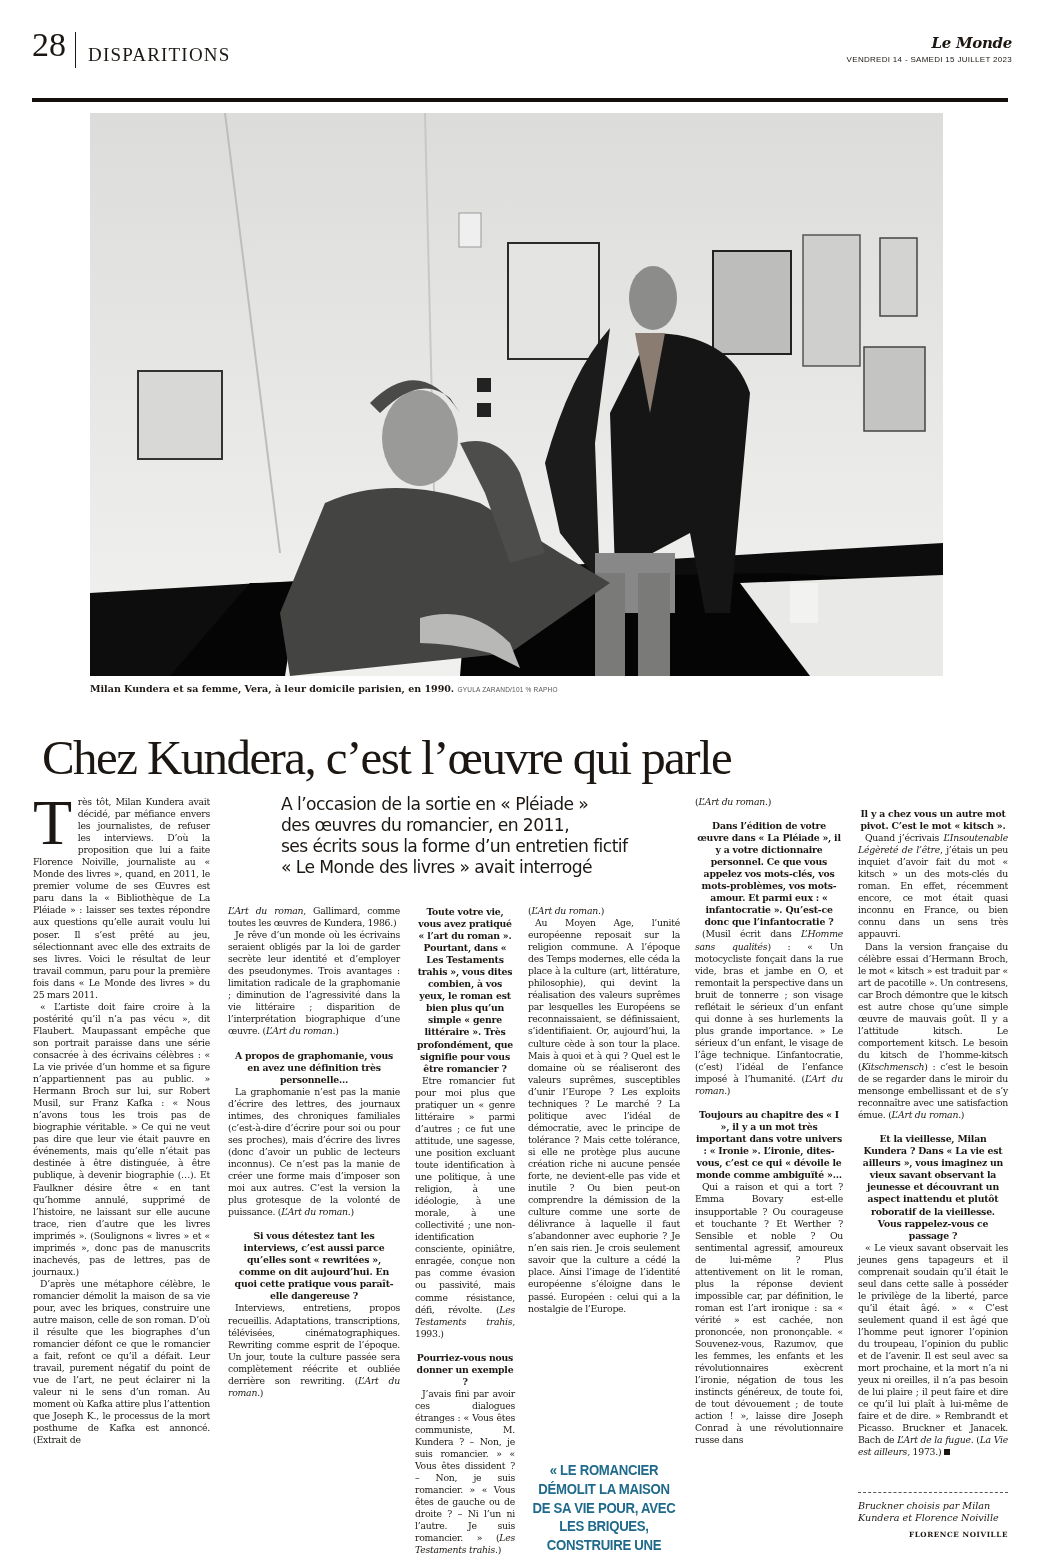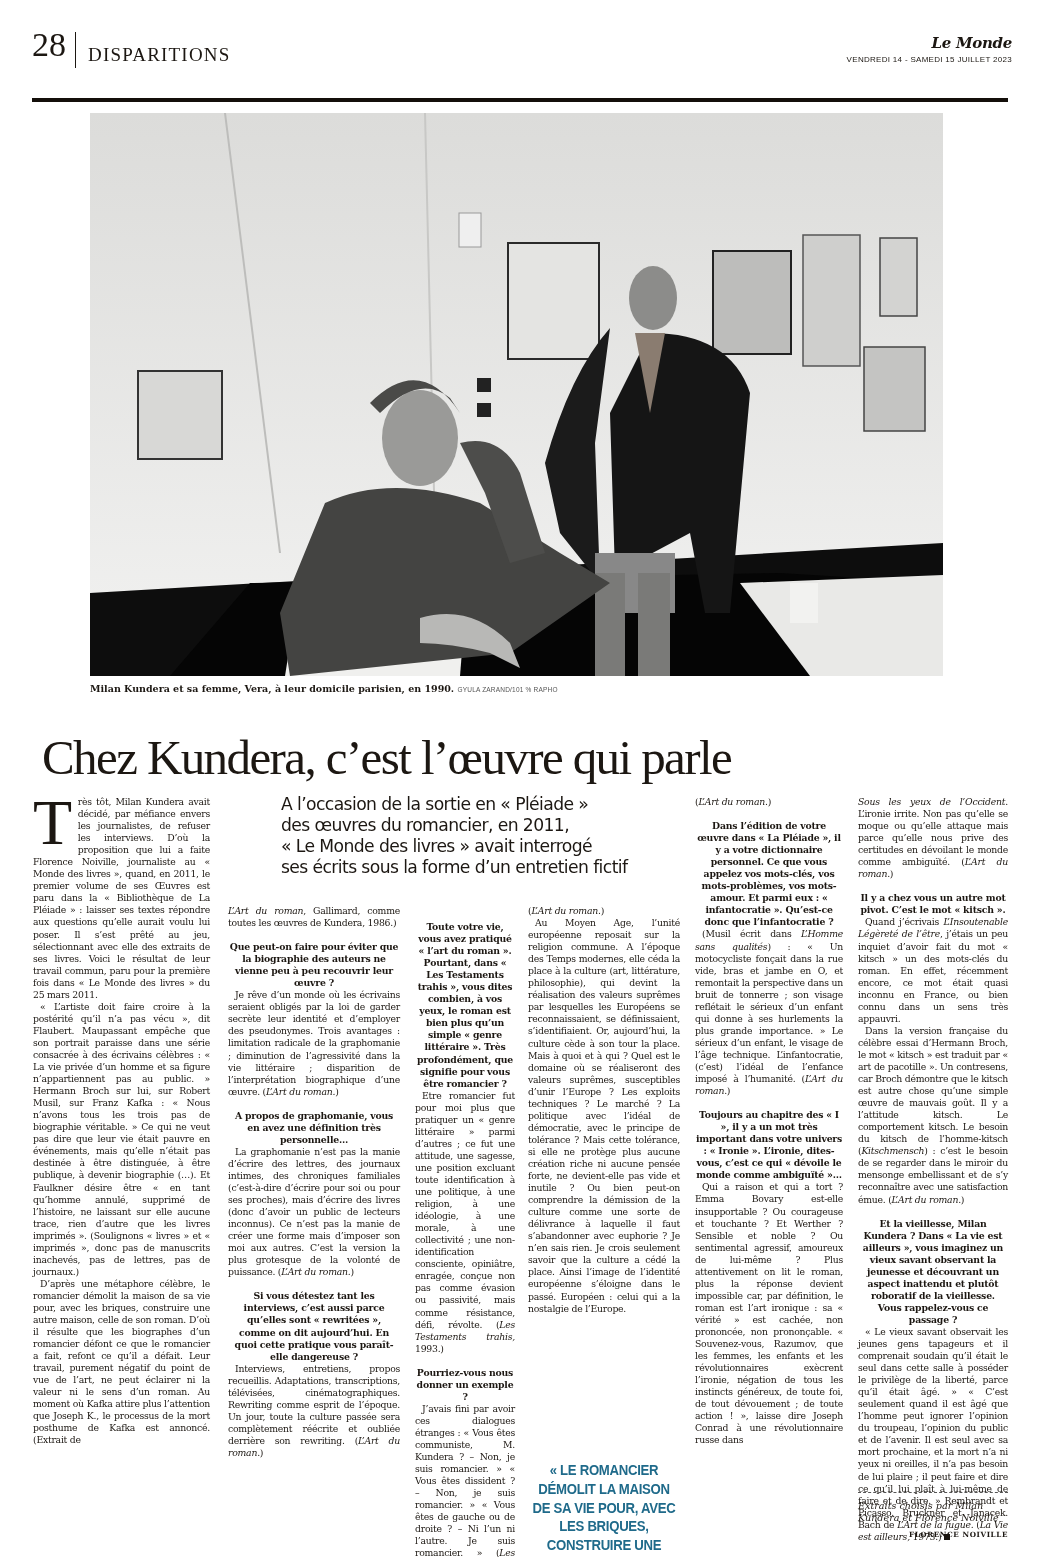--- a/index.html
+++ b/index.html
@@ -99,42 +99,41 @@
 <div class="abs caption">
   <span>Milan Kundera et sa femme, Vera, à leur domicile parisien, en 1990.</span>
   <span class="credit">GYULA ZARAND/101 % RAPHO</span>
 </div>
 
 <h1 class="abs headline" style="margin:12px;font-weight:normal;">Chez Kundera, c’est l’œuvre qui parle</h1>
 
 <div class="abs standfirst">
   <div>A l’occasion de la sortie en « Pléiade »</div>
   <div>des œuvres du romancier, en 2011,</div>
+  <div>ses écrits sous la forme d’un entretien fictif</div>
   <div>« Le Monde des livres » avait interrogé</div>
-  <div>ses écrits sous la forme d’un entretien fictif</div>
 </div>
 
 <div class="abs col c1">
   <p class="first"><span class="dropcap">T</span><span>rès tôt, Milan Kundera avait décidé, par méfiance envers les journalistes, de refuser les interviews. D’où la proposition que lui a faite Florence Noiville, journaliste au « Monde des livres », quand, en 2011, le premier volume de ses Œuvres est paru dans la « Bibliothèque de La Pléiade » : laisser ses textes répondre aux questions qu’elle aurait voulu lui poser. Il s’est prêté au jeu, sélectionnant avec elle des extraits de ses livres. Voici le résultat de leur travail commun, paru pour la première fois dans « Le Monde des livres » du 25 mars 2011.</span></p>
   <p>« L’artiste doit faire croire à la postérité qu’il n’a pas vécu », dit Flaubert. Maupassant empêche que son portrait paraisse dans une série consacrée à des écrivains célèbres : « La vie privée d’un homme et sa figure n’appartiennent pas au public. » Hermann Broch sur lui, sur Robert Musil, sur Franz Kafka : « Nous n’avons tous les trois pas de biographie véritable. » Ce qui ne veut pas dire que leur vie était pauvre en événements, mais qu’elle n’était pas destinée à être distinguée, à être publique, à devenir biographie (…). Et Faulkner désire être « en tant qu’homme annulé, supprimé de l’histoire, ne laissant sur elle aucune trace, rien d’autre que les livres imprimés ». (Soulignons « livres » et « imprimés », donc pas de manuscrits inachevés, pas de lettres, pas de journaux.)</p>
   <p><span>D’après une métaphore célèbre, le romancier démolit la maison de sa vie pour, avec les briques, construire une autre maison, celle de son roman. D’où il résulte que les biographes d’un romancier défont ce que le romancier a fait, refont ce qu’il a défait. Leur travail, purement négatif du point de vue de l’art, ne peut éclairer ni la valeur ni le sens d’un roman. Au moment où Kafka attire plus l’attention que Joseph K., le processus de la mort posthume de Kafka est annoncé. (Extrait de </span></p>
 </div>
 
 <div class="abs col c2">
   <p class="noind"><i>L’Art du roman</i><span>, Gallimard, comme toutes les œuvres de Kundera, 1986.)</span></p>
-  <p class="q">Que peut-on faire pour éviter que la biographie des auteurs ne vienne peu à peu recouvrir leur œuvre ?</p>
   <p><span>Je rêve d’un monde où les écrivains seraient obligés par la loi de garder secrète leur identité et d’employer des pseudonymes. Trois avantages : limitation radicale de la graphomanie ; diminution de l’agressivité dans la vie littéraire ; disparition de l’interprétation biographique d’une œuvre.</span> (<i>L’Art du roman.</i>)</p>
   <p class="q">A propos de graphomanie, vous en avez une définition très personnelle…</p>
   <p><span>La graphomanie n’est pas la manie d’écrire des lettres, des journaux intimes, des chroniques familiales (c’est-à-dire d’écrire pour soi ou pour ses proches), mais d’écrire des livres (donc d’avoir un public de lecteurs inconnus). Ce n’est pas la manie de créer une forme mais d’imposer son moi aux autres. C’est la version la plus grotesque de la volonté de puissance.</span> (<i>L’Art du roman.</i>)</p>
   <p class="q">Si vous détestez tant les interviews, c’est aussi parce qu’elles sont « rewritées », comme on dit aujourd’hui. En quoi cette pratique vous paraît-elle dangereuse ?</p>
   <p><span>Interviews, entretiens, propos recueillis. Adaptations, transcriptions, télévisées, cinématographiques. Rewriting comme esprit de l’époque. Un jour, toute la culture passée sera complètement réécrite et oubliée derrière son rewriting.</span> (<i>L’Art du roman.</i>)</p>
 </div>
 
 <div class="abs col c3">
-  <p class="q" style="margin-top:16px">Toute votre vie, vous avez pratiqué « l’art du roman ». Pourtant, dans « Les Testaments trahis », vous dites combien, à vos yeux, le roman est bien plus qu’un simple « genre littéraire ». Très profondément, que signifie pour vous être romancier ?</p>
+  <p class="q" style="margin-top:1px">Toute votre vie, vous avez pratiqué « l’art du roman ». Pourtant, dans « Les Testaments trahis », vous dites combien, à vos yeux, le roman est bien plus qu’un simple « genre littéraire ». Très profondément, que signifie pour vous être romancier ?</p>
   <p><span>Etre romancier fut pour moi plus que pratiquer un « genre littéraire » parmi d’autres ; ce fut une attitude, une sagesse, une position excluant toute identification à une politique, à une religion, à une idéologie, à une morale, à une collectivité ; une non-identification consciente, opiniâtre, enragée, conçue non pas comme évasion ou passivité, mais comme résistance, défi, révolte. (</span><i>Les Testaments trahis,</i><span> 1993.)</span></p>
   <p class="q">Pourriez-vous nous donner un exemple ?</p>
   <p><span>J’avais fini par avoir ces dialogues étranges : « Vous êtes communiste, M. Kundera ? – Non, je suis romancier. » « Vous êtes dissident ? – Non, je suis romancier. » « Vous êtes de gauche ou de droite ? – Ni l’un ni l’autre. Je suis romancier. » (</span><i>Les Testaments trahis.</i>)</p>
 
 </div>
 
 <div class="abs col c4">
   <p class="noind">(<i>L’Art du roman.</i>)</p>
   <p>Au Moyen Age, l’unité européenne reposait sur la religion commune. A l’époque des Temps modernes, elle céda la place à la culture (art, littérature, philosophie), qui devint la réalisation des valeurs suprêmes par lesquelles les Européens se reconnaissaient, se définissaient, s’identifiaient. Or, aujourd’hui, la culture cède à son tour la place. Mais à quoi et à qui ? Quel est le domaine où se réaliseront des valeurs suprêmes, susceptibles d’unir l’Europe ? Les exploits techniques ? Le marché ? La politique avec l’idéal de démocratie, avec le principe de tolérance ? Mais cette tolérance, si elle ne protège plus aucune création riche ni aucune pensée forte, ne devient-elle pas vide et inutile ? Ou bien peut-on comprendre la démission de la culture comme une sorte de délivrance à laquelle il faut s’abandonner avec euphorie ? Je n’en sais rien. Je crois seulement savoir que la culture a cédé la place. Ainsi l’image de l’identité européenne s’éloigne dans le passé. Européen : celui qui a la nostalgie de l’Europe.</p>
 </div>
@@ -142,23 +141,22 @@
 
 <div class="abs col c5">
   <p class="noind">(<i>L’Art du roman.</i>)</p>
   <p class="q">Dans l’édition de votre œuvre dans « La Pléiade », il y a votre dictionnaire personnel. Ce que vous appelez vos mots-clés, vos mots-problèmes, vos mots-amour. Et parmi eux : « infantocratie ». Qu’est-ce donc que l’infantocratie ?</p>
   <p><span>(Musil écrit dans </span><i>L’Homme sans qualités</i><span>) : « Un motocycliste fonçait dans la rue vide, bras et jambe en O, et remontait la perspective dans un bruit de tonnerre ; son visage reflétait le sérieux d’un enfant qui donne à ses hurlements la plus grande importance. » Le sérieux d’un enfant, le visage de l’âge technique. L’infantocratie, (c’est) l’idéal de l’enfance imposé à l’humanité.</span> (<i>L’Art du roman.</i>)</p>
   <p class="q">Toujours au chapitre des « I », il y a un mot très important dans votre univers : « Ironie ». L’ironie, dites-vous, c’est ce qui « dévoile le monde comme ambiguïté »…</p>
   <p><span>Qui a raison et qui a tort ? Emma Bovary est-elle insupportable ? Ou courageuse et touchante ? Et Werther ? Sensible et noble ? Ou sentimental agressif, amoureux de lui-même ? Plus attentivement on lit le roman, plus la réponse devient impossible car, par définition, le roman est l’art ironique : sa « vérité » est cachée, non prononcée, non prononçable. « Souvenez-vous, Razumov, que les femmes, les enfants et les révolutionnaires exècrent l’ironie, négation de tous les instincts généreux, de toute foi, de tout dévouement ; de toute action ! », laisse dire Joseph Conrad à une révolutionnaire russe dans </span></p>
 </div>
 
 <div class="abs col c6">
-  <p class="noind"><i>Sous les yeux de l’Occident</i><span>. L’ironie irrite. Non pas qu’elle se moque ou qu’elle attaque mais parce qu’elle nous prive des certitudes en dévoilant le monde comme ambiguïté.</span> (<i>L’Art du roman.</i>)</p>
   <p class="q">Il y a chez vous un autre mot pivot. C’est le mot « kitsch ».</p>
   <p><span>Quand j’écrivais </span><i>L’Insoutenable Légèreté de l’être</i><span>, j’étais un peu inquiet d’avoir fait du mot « kitsch » un des mots-clés du roman. En effet, récemment encore, ce mot était quasi inconnu en France, ou bien connu dans un sens très appauvri.</span></p>
   <p><span>Dans la version française du célèbre essai d’Hermann Broch, le mot « kitsch » est traduit par « art de pacotille ». Un contresens, car Broch démontre que le kitsch est autre chose qu’une simple œuvre de mauvais goût. Il y a l’attitude kitsch. Le comportement kitsch. Le besoin du kitsch de l’homme-kitsch (</span><i>Kitschmensch</i><span>) : c’est le besoin de se regarder dans le miroir du mensonge embellissant et de s’y reconnaître avec une satisfaction émue.</span> (<i>L’Art du roman.</i>)</p>
   <p class="q">Et la vieillesse, Milan Kundera ? Dans « La vie est ailleurs », vous imaginez un vieux savant observant la jeunesse et découvrant un aspect inattendu et plutôt roboratif de la vieillesse. Vous rappelez-vous ce passage ?</p>
   <p><span>« Le vieux savant observait les jeunes gens tapageurs et il comprenait soudain qu’il était le seul dans cette salle à posséder le privilège de la liberté, parce qu’il était âgé. » « C’est seulement quand il est âgé que l’homme peut ignorer l’opinion du troupeau, l’opinion du public et de l’avenir. Il est seul avec sa mort prochaine, et la mort n’a ni yeux ni oreilles, il n’a pas besoin de lui plaire ; il peut faire et dire ce qu’il lui plaît à lui-même de faire et de dire. » Rembrandt et Picasso. Bruckner et Janacek. Bach de </span><i>L’Art de la fugue</i>. (<i>La Vie est ailleurs,</i><span> 1973.)</span> <span class="endmark"></span></p>
 </div>
 
 <div class="abs dashes"></div>
-<div class="abs byline-note">Extraits choisis par Milan Kundera et Florence Noiville</div>
+<div class="abs byline-note">Bruckner choisis par Milan Kundera et Florence Noiville</div>
 <div class="abs author">FLORENCE NOIVILLE</div>
 
 </body></html>

